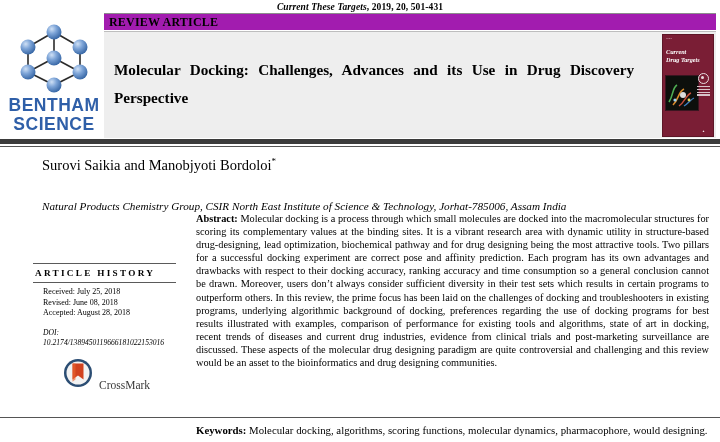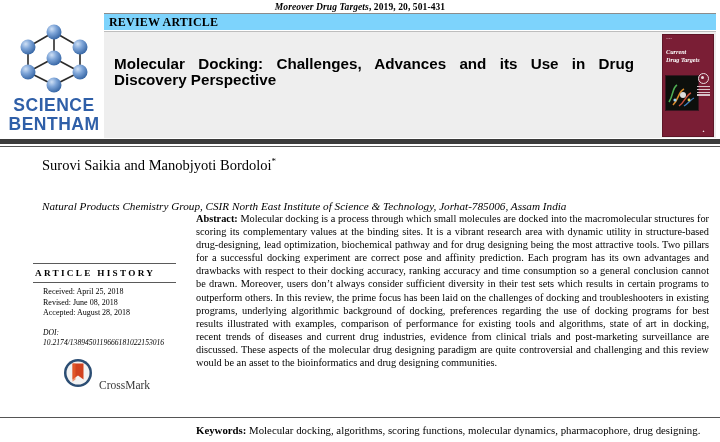--- a/index.html
+++ b/index.html
@@ -49,21 +49,21 @@
     line-height: 18px;
     margin-top: 1px;
   }
 
   
   .review-label {
     position: absolute;
     left: 104px; top: 13px;
     width: 612px;
     height: 17px;
-    background: #7dd3fc;
+    background: #a21caf;
     border-top: 1px solid #8c8c8c;
     box-sizing: border-box;
   }
   .review-label span {
     position: absolute;
     left: 5px; top: 1px;
     font-family: "Liberation Serif", serif;
     font-weight: bold;
     font-size: 12px;
     letter-spacing: 0.2px;
@@ -74,24 +74,24 @@
     width: 612px;
     height: 107px;
     background: #eeeeee;
     border-top: 1px solid #bdbdbd;
     box-sizing: border-box;
   }
   .art-title {
     position: absolute;
     left: 10px; top: 24px;
     width: 520px;
-    font-family: Liberation Sans, sans-serif;
+    font-family: Liberation Serif, serif;
     font-weight: bold;
     font-size: 15.2px;
-    line-height: 16px;
+    line-height: 28px;
     text-align: justify;
     text-align-last: left;
   }
 
   
   .cover {
     position: absolute;
     right: 2px; top: 2px;
     width: 52px;
     height: 103px;
@@ -262,21 +262,21 @@
     font-family: "Liberation Serif", serif;
     font-size: 10.8px;
     line-height: 13.5px;
   }
   .keywords b { font-weight: bold; }
 </style>
 </head>
 <body>
 
 <div class="journal-head">
-  <span>Moreover Drug Targets</span><span class="vol">, 2019, 20, 501-431</span>
+  <span>Current These Targets</span><span class="vol">, 2019, 20, 501-431</span>
 </div>
 
 <div class="logo-block">
   <svg class="logo-mol" width="80" height="73" viewBox="0 0 80 73">
     <defs>
       <radialGradient id="sph" cx="35%" cy="30%" r="70%">
         <stop offset="0%" stop-color="#cfe0f5"></stop>
         <stop offset="45%" stop-color="#7ea5d8"></stop>
         <stop offset="100%" stop-color="#3b6aa8"></stop>
       </radialGradient>
@@ -288,22 +288,22 @@
       <path d="M40,36 L40,10"></path>
     </g>
     <circle cx="40" cy="10" r="7.5" fill="url(#sph)"></circle>
     <circle cx="66" cy="25" r="7.5" fill="url(#sph)"></circle>
     <circle cx="66" cy="50" r="7.5" fill="url(#sph)"></circle>
     <circle cx="40" cy="63" r="7.5" fill="url(#sph)"></circle>
     <circle cx="14" cy="50" r="7.5" fill="url(#sph)"></circle>
     <circle cx="14" cy="25" r="7.5" fill="url(#sph)"></circle>
     <circle cx="40" cy="36" r="7.5" fill="url(#sph)"></circle>
   </svg>
+  <div class="logo-word">BENTHAM</div>
   <div class="logo-word">SCIENCE</div>
-  <div class="logo-word">BENTHAM</div>
 </div>
 
 <div class="review-label">
   <span>REVIEW ARTICLE</span>
 </div>
 
 <div class="title-band">
   <div class="art-title">Molecular Docking: Challenges, Advances and its Use in Drug Discovery Perspective</div>
 
   <div class="cover">
@@ -340,21 +340,21 @@
 <div class="authors">
   <span>Surovi Saikia and Manobjyoti Bordoloi</span><sup>*</sup>
 </div>
 <div class="affiliation">Natural Products Chemistry Group, CSIR North East Institute of Science &amp; Technology, Jorhat-785006, Assam India</div>
 
 <div class="history">
   <div class="hist-rule"></div>
   <div class="hist-title">ARTICLE HISTORY</div>
   <div class="hist-rule"></div>
   <div class="hist-dates">
-    <div>Received: April 25, 2018</div>
+    <div>Received: July 25, 2018</div>
     <div>Revised: June 08, 2018</div>
     <div>Accepted: August 28, 2018</div>
   </div>
   <div class="hist-doi">
     <div>DOI:</div>
     <div>10.2174/1389450119666181022153016</div>
   </div>
 </div>
 
 <div class="crossmark">
@@ -367,14 +367,14 @@
   <div class="crossmark-text">CrossMark</div>
 </div>
 
 <div class="abstract">
   <b>Abstract:</b><span> Molecular docking is a process through which small molecules are docked into the macromolecular structures for scoring its complementary values at the binding sites. It is a vibrant research area with dynamic utility in structure-based drug-designing, lead optimization, biochemical pathway and for drug designing being the most attractive tools. Two pillars for a successful docking experiment are correct pose and affinity prediction. Each program has its own advantages and drawbacks with respect to their docking accuracy, ranking accuracy and time consumption so a general conclusion cannot be drawn. Moreover, users don’t always consider sufficient diversity in their test sets which results in certain programs to outperform others. In this review, the prime focus has been laid on the challenges of docking and troubleshooters in existing programs, underlying algorithmic background of docking, preferences regarding the use of docking programs for best results illustrated with examples, comparison of performance for existing tools and algorithms, state of art in docking, recent trends of diseases and current drug industries, evidence from clinical trials and post-marketing surveillance are discussed. These aspects of the molecular drug designing paradigm are quite controversial and challenging and this review would be an asset to the bioinformatics and drug designing communities.</span>
 </div>
 
 <div class="rule-thin" style="top:417px;"></div>
 
 <div class="keywords">
-  <b>Keywords:</b><span> Molecular docking, algorithms, scoring functions, molecular dynamics, pharmacophore, drug designing.</span>
+  <b>Keywords:</b><span> Molecular docking, algorithms, scoring functions, molecular dynamics, pharmacophore, would designing.</span>
 </div>
 
 </body></html>

